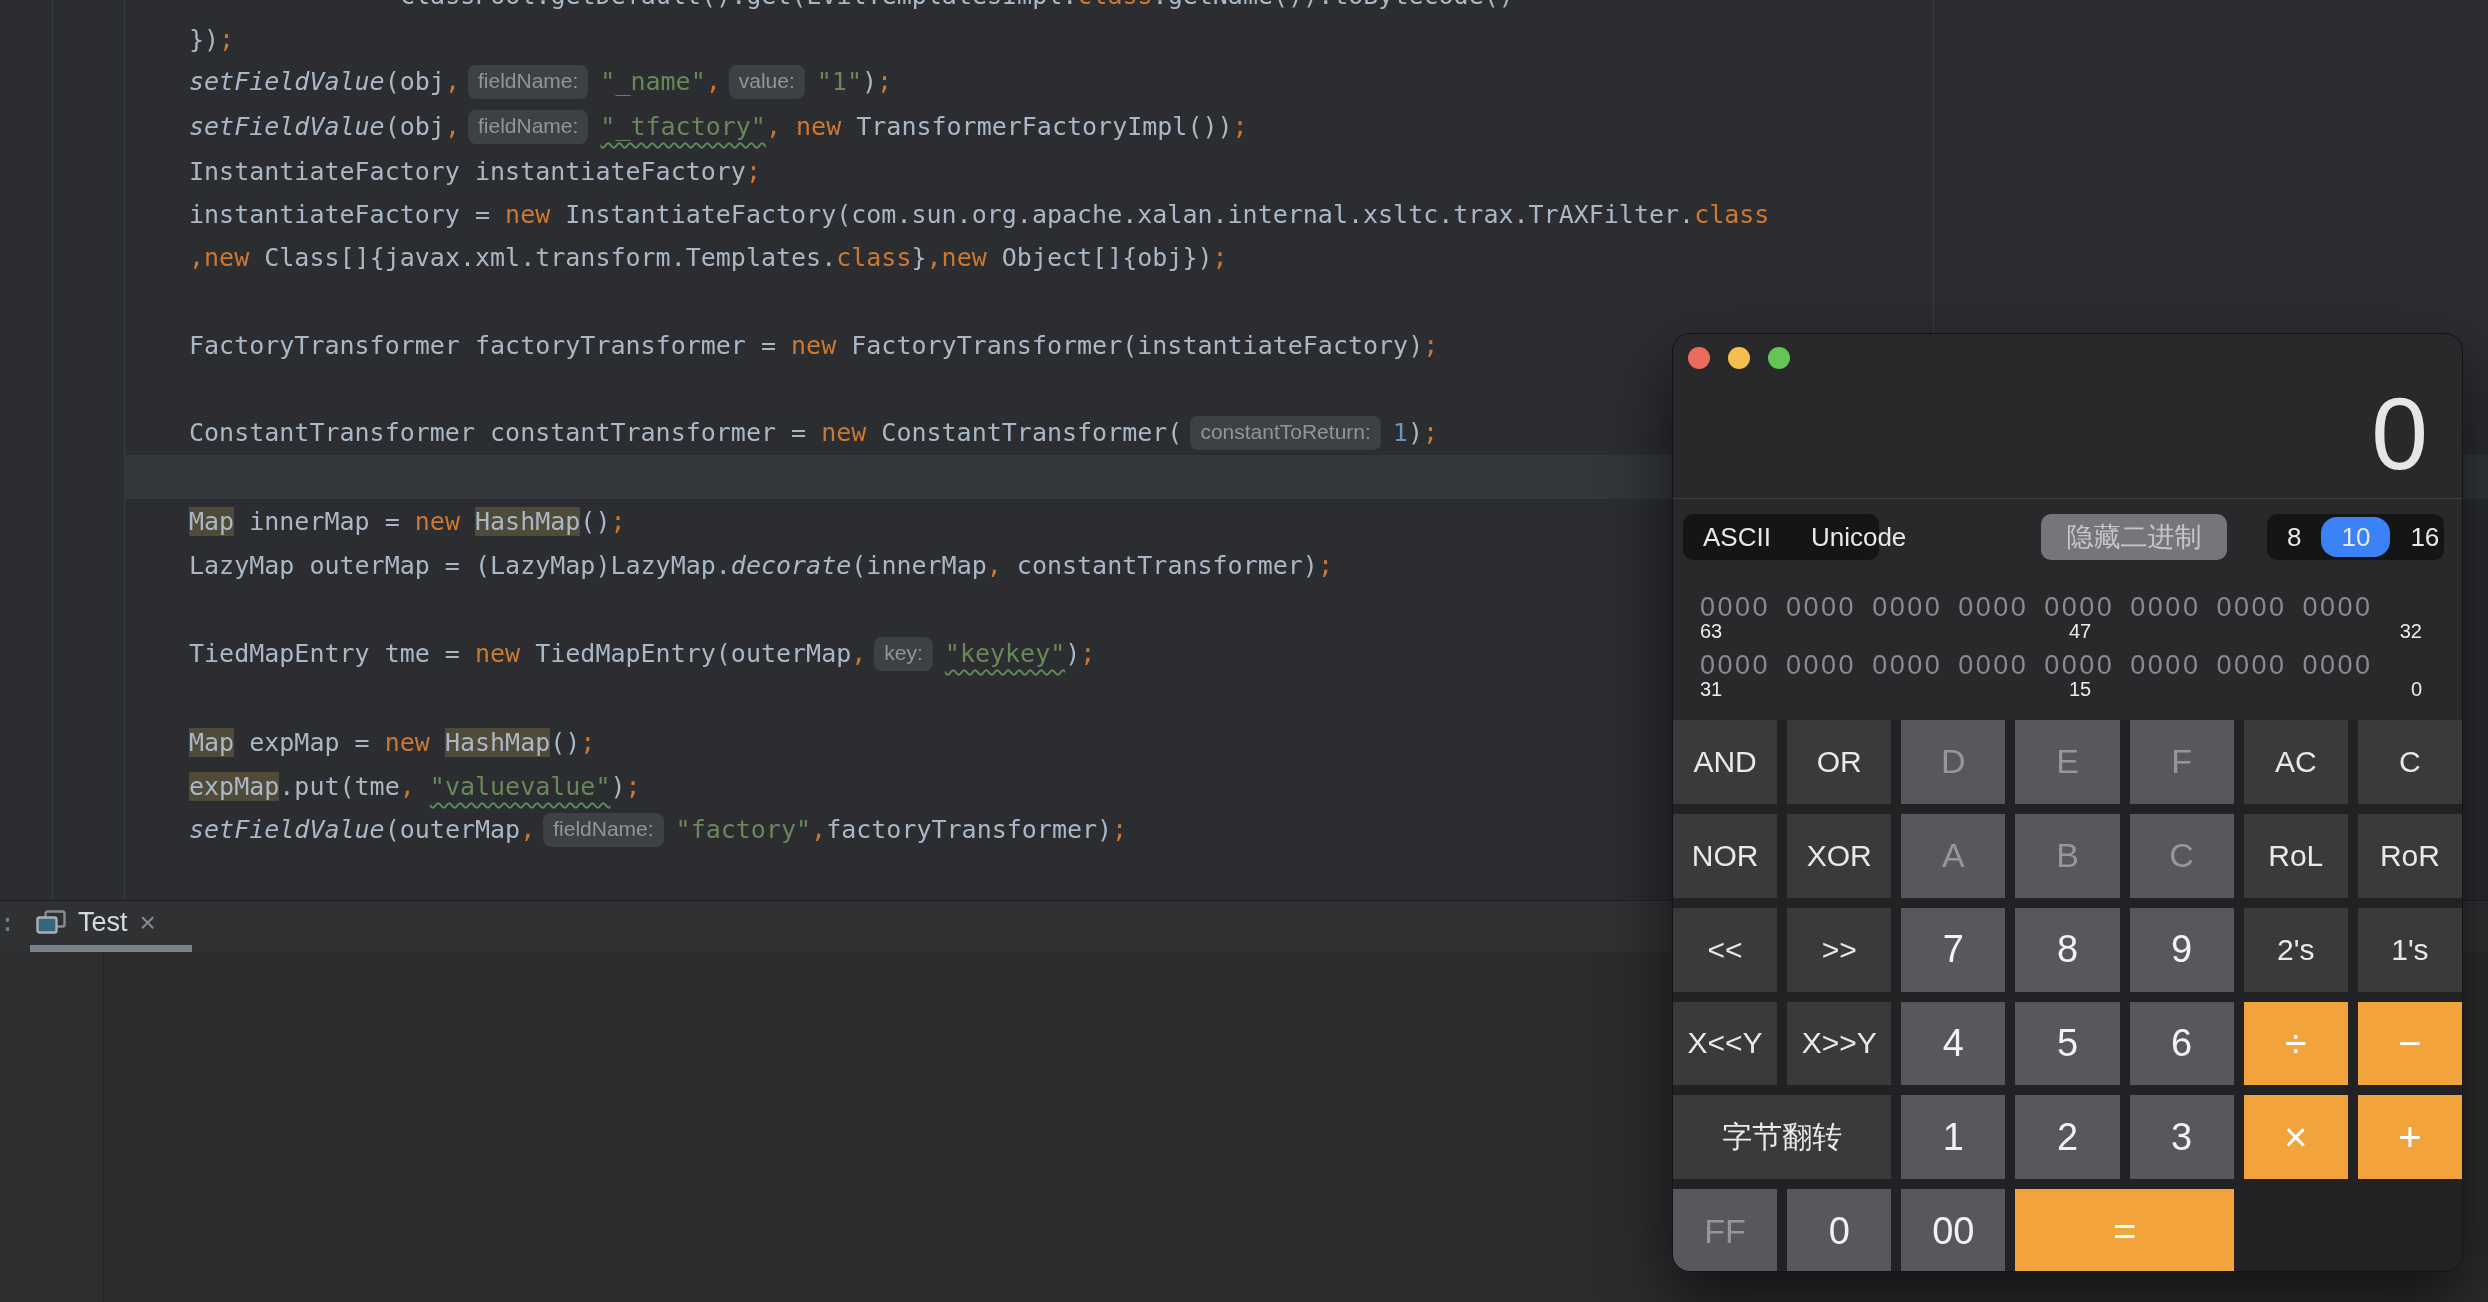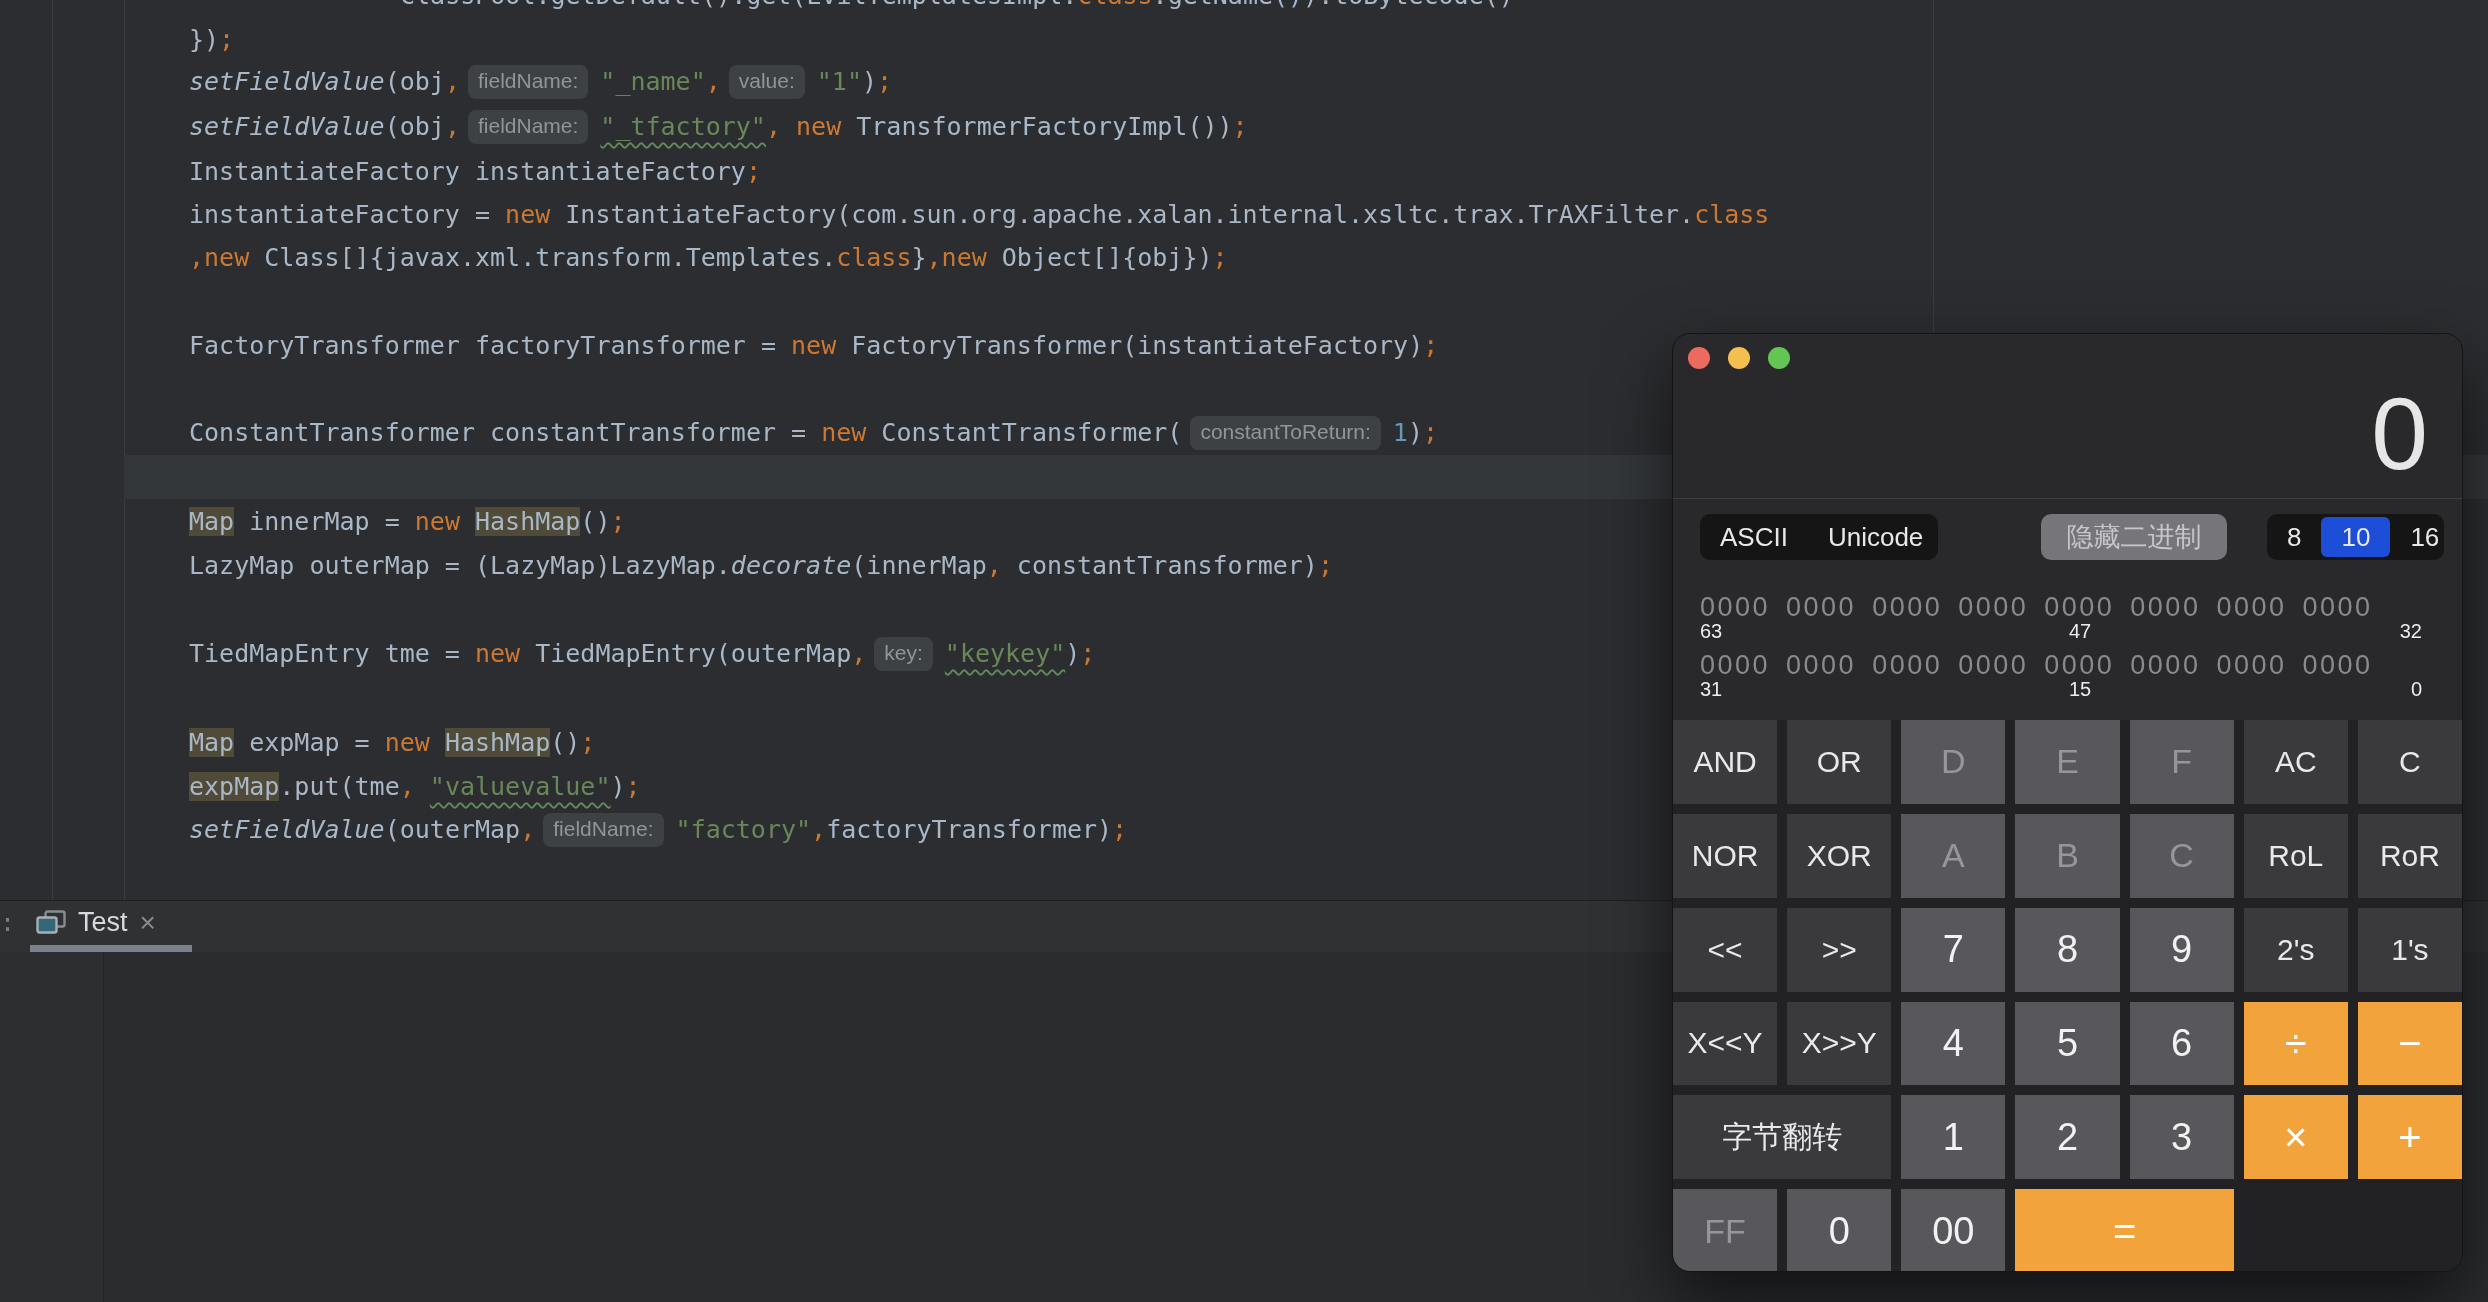--- a/index.html
+++ b/index.html
@@ -36,21 +36,21 @@
   
   #calc { position:absolute; left:1672px; top:333px; width:791px; height:939px; background:#29292b;
           border:1px solid #141416; border-radius:18px; box-shadow:0 30px 70px rgba(0,0,0,.6); overflow:hidden; }
   .tl { position:absolute; top:13px; width:22px; height:22px; border-radius:50%; }
   #calc-display { position:absolute; right:34px; top:42px; font-family:"Liberation Sans",sans-serif; font-weight:200;
                   font-size:102px; color:#e6e6e6; }
   #calc-divider { position:absolute; left:0; top:164px; width:100%; height:1px; background:#3e3e40; }
   .seg { position:absolute; top:180px; height:46px; background:#151516; border-radius:10px; display:flex; align-items:center; }
   .seg-item { font-size:26px; color:#e8e8e8; padding:0 20px; height:100%; display:flex; align-items:center; }
   .seg-div { width:1px; height:26px; background:#3c3c3e; }
-  .seg-item.on { background:#1d4ed8; border-radius:6px; height:40px; margin:3px 0; }
+  .seg-item.on { background:#3b82f6; border-radius:16px; height:40px; margin:3px 0; }
   #hide-bin { position:absolute; left:368px; top:180px; width:186px; height:46px; background:#76767a; border-radius:10px;
               display:flex; align-items:center; justify-content:center; font-size:27px; color:#c6c6ca; }
   .bits { position:absolute; left:27px; width:740px; font-family:"Liberation Sans",sans-serif; font-size:27px;
           color:#8a8a8e; letter-spacing:2.5px; word-spacing:6px; white-space:pre; }
   .bitlab { position:absolute; font-size:20px; color:#ececee; }
   #calc-keys { position:absolute; left:0; top:386px; width:100%; height:553px; display:grid;
                grid-template-columns:repeat(7,1fr); grid-template-rows:repeat(6,1fr); gap:10px; background:#222224; }
   .key { display:flex; align-items:center; justify-content:center; font-size:30px; color:#e9e9eb; background:#3a3a3c;
          font-family:"Liberation Sans",sans-serif; }
   .key.light { background:#58585c; font-size:38px; color:#f2f2f4; }
@@ -112,21 +112,21 @@
     
   </div>
 
   <div id="calc">
     <div class="tl" style="left: 15px; background: rgb(237, 106, 95);"></div>
     <div class="tl" style="left: 55px; background: rgb(245, 191, 79);"></div>
     <div class="tl" style="left: 95px; background: rgb(98, 197, 84);"></div>
     <div id="calc-display">0</div>
     <div id="calc-divider"></div>
 
-    <div class="seg" style="left:27px; width:238px">
+    <div class="seg" style="left:10px; width:196px">
       <span class="seg-item">ASCII</span>
       <span class="seg-div"></span>
       <span class="seg-item">Unicode</span>
     </div>
     <div id="hide-bin">隐藏二进制</div>
     <div class="seg" style="left:594px; width:177px" id="base-seg">
         <span class="seg-item">8</span>
         <span class="seg-item on">10</span>
         <span class="seg-item">16</span>
       </div>

